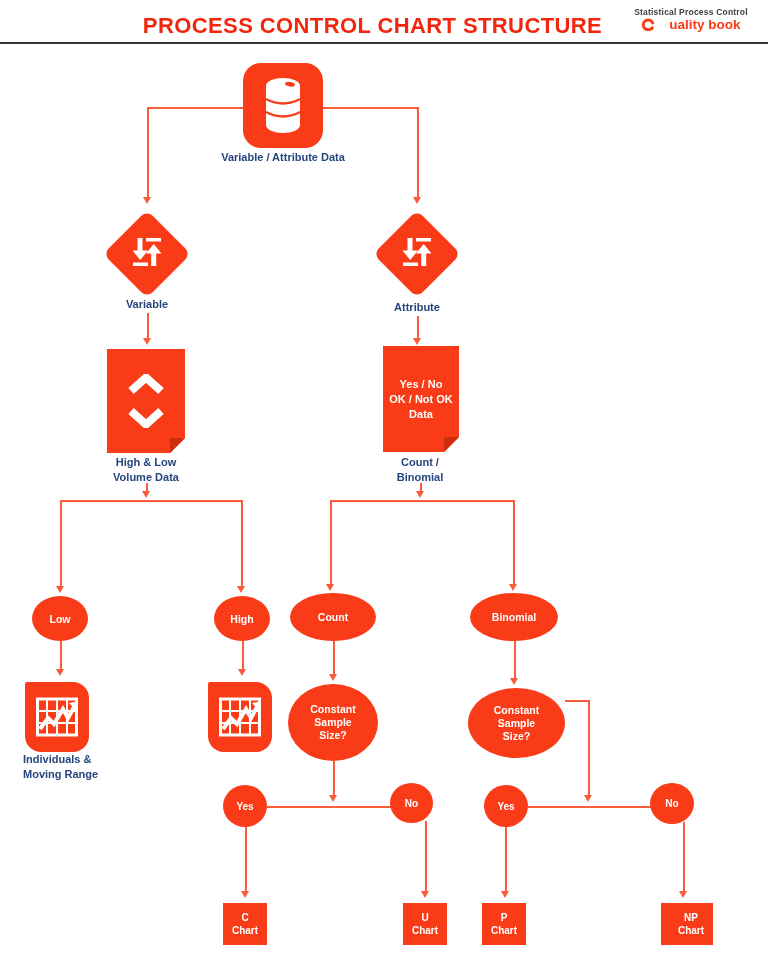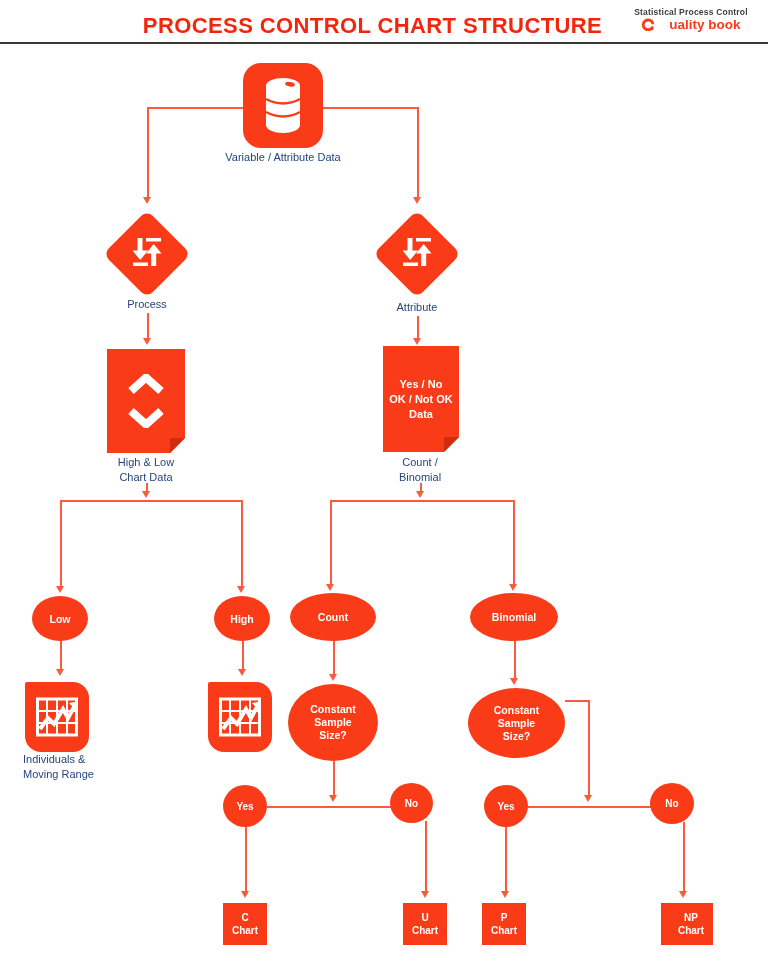--- a/index.html
+++ b/index.html
@@ -18,21 +18,21 @@
          text-align:center;font-weight:bold;}
   .round{border-radius:18px;}
   .ellipse{border-radius:50%;font-size:10.5px;}
   .diamond{transform:rotate(45deg);border-radius:8px;}
   .diamond svg{transform:rotate(-45deg);}
   .page{clip-path:polygon(0 0,100% 0,100% calc(100% - 15px),calc(100% - 15px) 100%,0 100%);}
   .fold{position:absolute;right:0;bottom:0;width:15px;height:15px;background:var(--fold);
         clip-path:polygon(0 0,100% 0,0 100%);}
   .charticon{border-radius:16px;border-top-left-radius:2px;}
   .box{font-size:10px;line-height:13px;}
-  .blue{position:absolute;color:var(--label-blue);font-weight:normal;font-size:11px;
+  .blue{position:absolute;color:var(--label-blue);font-weight:bold;font-size:11px;
         line-height:14.5px;text-align:center;}
   .title{position:absolute;left:0;top:13px;width:745px;text-align:center;
          font-size:22px;font-weight:bold;letter-spacing:.4px;color:var(--title);}
   .brand{position:absolute;right:6px;top:7px;width:142px;text-align:center;}
   .brand .tag{font-size:8.5px;font-weight:bold;color:var(--tagline);letter-spacing:.2px;}
   .brand .nm{display:flex;align-items:center;justify-content:center;gap:15px;
              color:var(--accent);font-size:13.5px;font-weight:bold;}
   .divider{position:absolute;left:0;top:42px;width:768px;height:2px;background:var(--divider);}
   .csstxt{font-size:10.5px;line-height:13px;}
   .pagetxt{font-size:11px;line-height:15px;}
@@ -83,21 +83,21 @@
       <svg width="40" height="40" viewBox="0 0 40 40" fill="#fff" style="transform:rotate(-45deg);">
         <rect x="10.5" y="4" width="5" height="13.5"></rect>
         <polygon points="5.5,16.5 21,16.5 13.2,26"></polygon>
         <rect x="6" y="28.5" width="15" height="3.5"></rect>
         <rect x="19" y="4" width="15" height="3.5"></rect>
         <polygon points="19,19.5 34.5,19.5 26.7,10"></polygon>
         <rect x="24.2" y="18.5" width="5" height="13.5"></rect>
       </svg>
     </span>
   </div>
-  <div class="blue" style="left:107px;top:297px;width:80px;">Process</div>
+  <div class="blue" style="left:107px;top:297px;width:80px;">Variable</div>
 
   <div class="shape diamond" style="left:386px;top:223px;width:62px;height:62px;">
     <span style="display:inline-flex;">
       <svg width="40" height="40" viewBox="0 0 40 40" fill="#fff" style="transform:rotate(-45deg);">
         <rect x="10.5" y="4" width="5" height="13.5"></rect>
         <polygon points="5.5,16.5 21,16.5 13.2,26"></polygon>
         <rect x="6" y="28.5" width="15" height="3.5"></rect>
         <rect x="19" y="4" width="15" height="3.5"></rect>
         <polygon points="19,19.5 34.5,19.5 26.7,10"></polygon>
         <rect x="24.2" y="18.5" width="5" height="13.5"></rect>
@@ -119,21 +119,21 @@
     </span>
     <span style="display:inline-flex;">
       <svg width="40" height="20" viewBox="0 0 40 20">
           <path d="M5 3 L20 16.5 L35 3" stroke="#fff" stroke-width="8" fill="none"></path>
         </svg>
     </span>
   </div>
   <div class="fold" style="left:170px;top:438px;"></div>
   <div class="blue" style="left:86px;top:455px;width:120px;">
     <span>High &amp; Low</span><br>
-    <span>Chart Data</span>
+    <span>Volume Data</span>
   </div>
 
   <div class="shape page pagetxt" style="left:383px;top:346px;width:76px;height:106px;">
     <span>Yes / No</span>
     <span>OK / Not OK</span>
     <span>Data</span>
   </div>
   <div class="fold" style="left:444px;top:437px;"></div>
   <div class="blue" style="left:378px;top:455px;width:84px;">
     <span>Count /</span><br>

